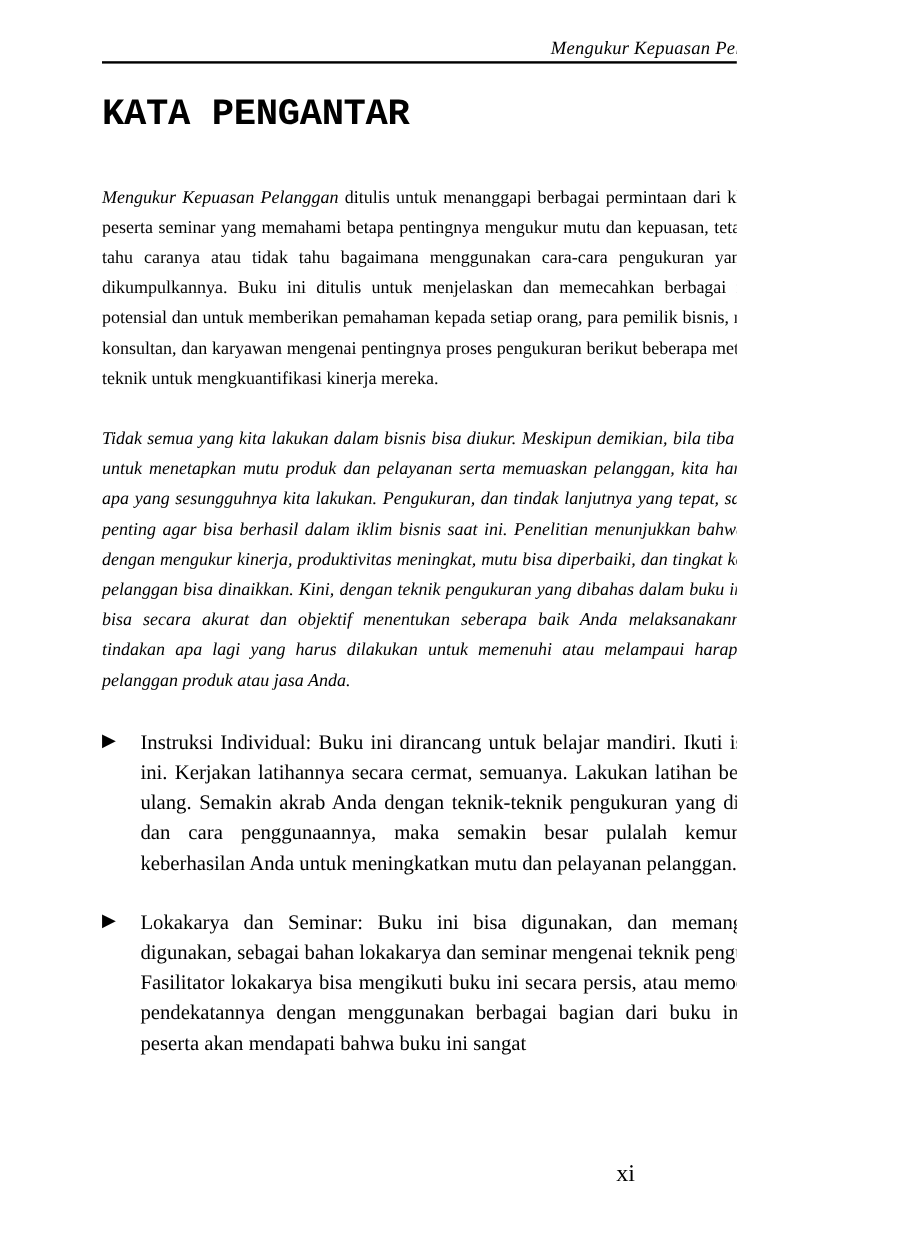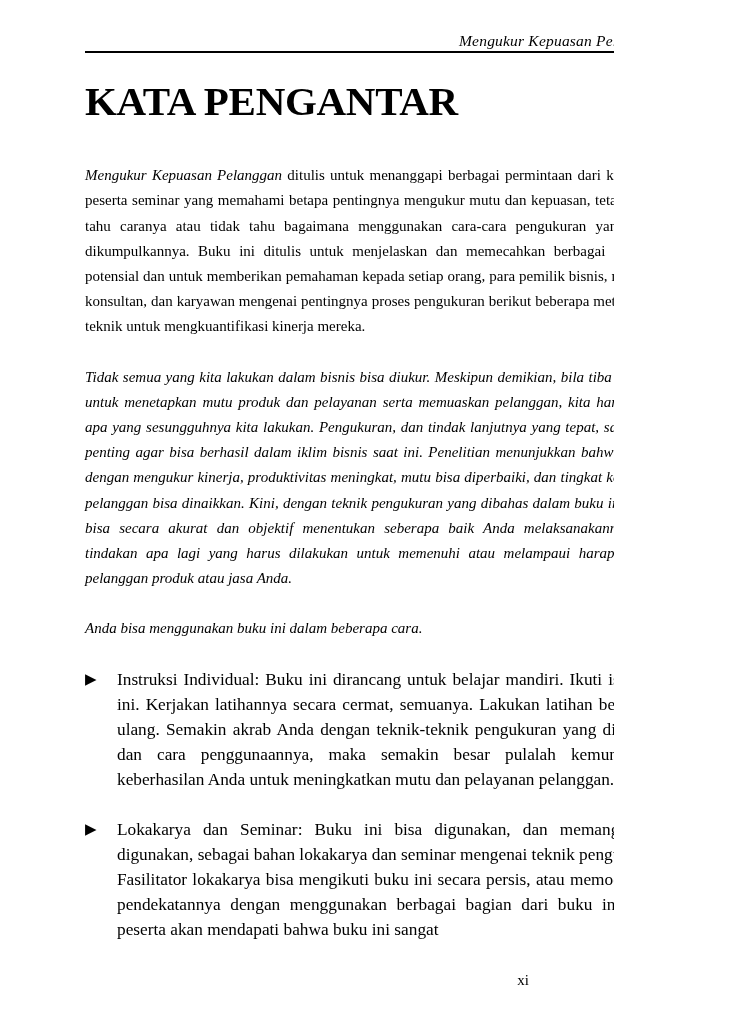--- a/index.html
+++ b/index.html
@@ -40,23 +40,23 @@
 
   .head-rule {
     width: 100%;
     height: 0;
     border-top: 2px solid #000;
     margin: 0 0 0 0;
   }
 
   
   .chapter-title {
-    font-family: Liberation Serif, serif;
+    font-family: Liberation Mono, monospace;
     font-weight: bold;
-    font-size: 41px;
+    font-size: 31px;
     line-height: 1.05;
     letter-spacing: -0.3px;
     margin: 27px 0 0 0;
     color: #000;
   }
 
   
   .body-block {
     margin-top: 40px;
   }
@@ -113,21 +113,21 @@
 
   .bullet-lead {
     font-weight: normal;
   }
 
   
   .folio {
     position: absolute;
     right: 85px;
     bottom: 47px;
-    font-size: 15px;
+    font-size: 20px;
     line-height: 1;
     text-align: right;
     color: #000;
   }
 </style>
 </head>
 <body>
 
 <div class="page">
 
@@ -138,21 +138,20 @@
     <div class="head-rule"></div>
 
     <h1 class="chapter-title">KATA PENGANTAR</h1>
 
     <div class="body-block">
 
       <p class="para"><span class="booktitle">Mengukur Kepuasan Pelanggan</span><span> ditulis untuk menanggapi berbagai permintaan dari klien dan peserta seminar yang memahami betapa pentingnya mengukur mutu dan kepuasan, tetapi tidak tahu caranya atau tidak tahu bagaimana menggunakan cara-cara pengukuran yang telah dikumpulkannya. Buku ini ditulis untuk menjelaskan dan memecahkan berbagai masalah potensial dan untuk memberikan pemahaman kepada setiap orang, para pemilik bisnis, manajer, konsultan, dan karyawan mengenai pentingnya proses pengukuran berikut beberapa metode dan teknik untuk mengkuantifikasi kinerja mereka.</span></p>
 
       <p class="para">Tidak semua yang kita lakukan dalam bisnis bisa diukur. Meskipun demikian, bila tiba saatnya untuk menetapkan mutu produk dan pelayanan serta memuaskan pelanggan, kita harus tahu apa yang sesungguhnya kita lakukan. Pengukuran, dan tindak lanjutnya yang tepat, sangatlah penting agar bisa berhasil dalam iklim bisnis saat ini. Penelitian menunjukkan bahwa hanya dengan mengukur kinerja, produktivitas meningkat, mutu bisa diperbaiki, dan tingkat kepuasan pelanggan bisa dinaikkan. Kini, dengan teknik pengukuran yang dibahas dalam buku ini, Anda bisa secara akurat dan objektif menentukan seberapa baik Anda melaksanakannya dan tindakan apa lagi yang harus dilakukan untuk memenuhi atau melampaui harapan dari pelanggan produk atau jasa Anda.</p>
 
-      <p class="para">Anda bisa menggunakan buku ini dalam beberapa cara.</p>
 
       <ul class="bullet-list">
 
         <li class="bullet-item">
           <span class="bullet-marker">▶</span><span class="bullet-lead">Instruksi Individual</span><span>: </span><span>Buku ini dirancang untuk belajar mandiri. Ikuti isi buku ini. Kerjakan latihannya secara cermat, semuanya. Lakukan latihan berulang-ulang. Semakin akrab Anda dengan teknik-teknik pengukuran yang disajikan dan cara penggunaannya, maka semakin besar pulalah kemungkinan keberhasilan Anda untuk meningkatkan mutu dan pelayanan pelanggan.</span>
         </li>
 
         <li class="bullet-item">
           <span class="bullet-marker">▶</span><span class="bullet-lead">Lokakarya dan Seminar</span><span>: </span><span>Buku ini bisa digunakan, dan memang telah digunakan, sebagai bahan lokakarya dan seminar mengenai teknik pengukuran. Fasilitator lokakarya bisa mengikuti buku ini secara persis, atau memodifikasi pendekatannya dengan menggunakan berbagai bagian dari buku ini. Para peserta akan mendapati bahwa buku ini sangat</span>
         </li>

